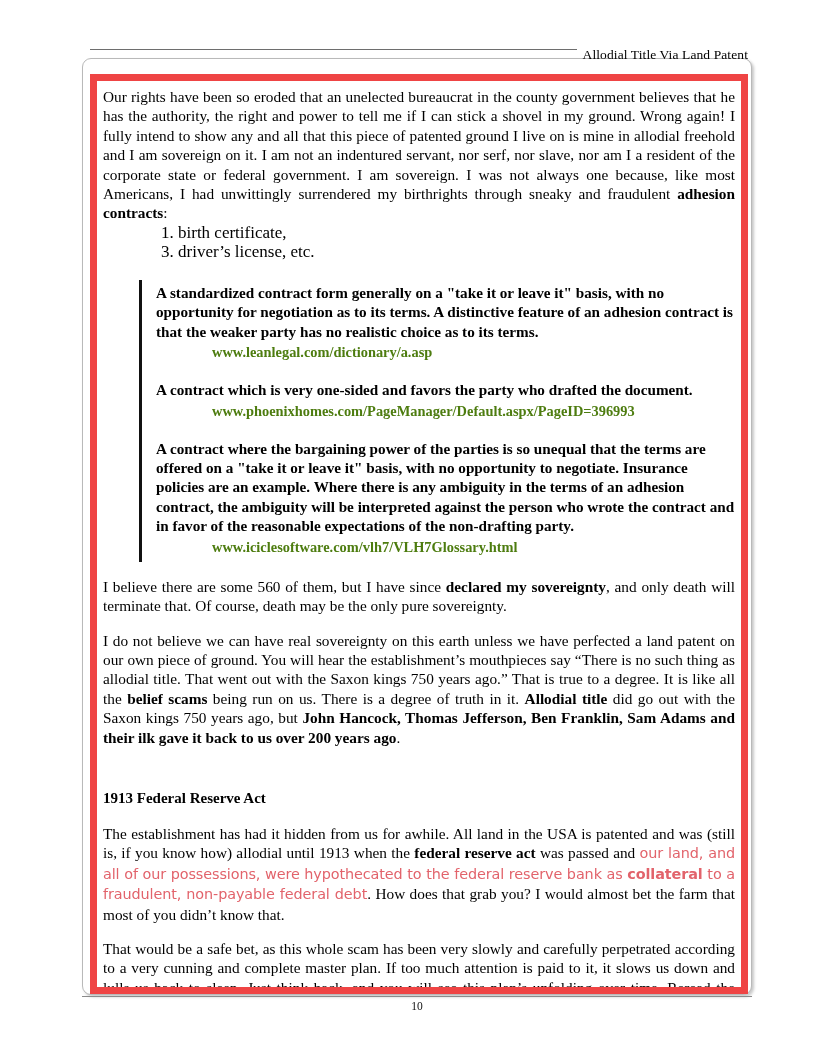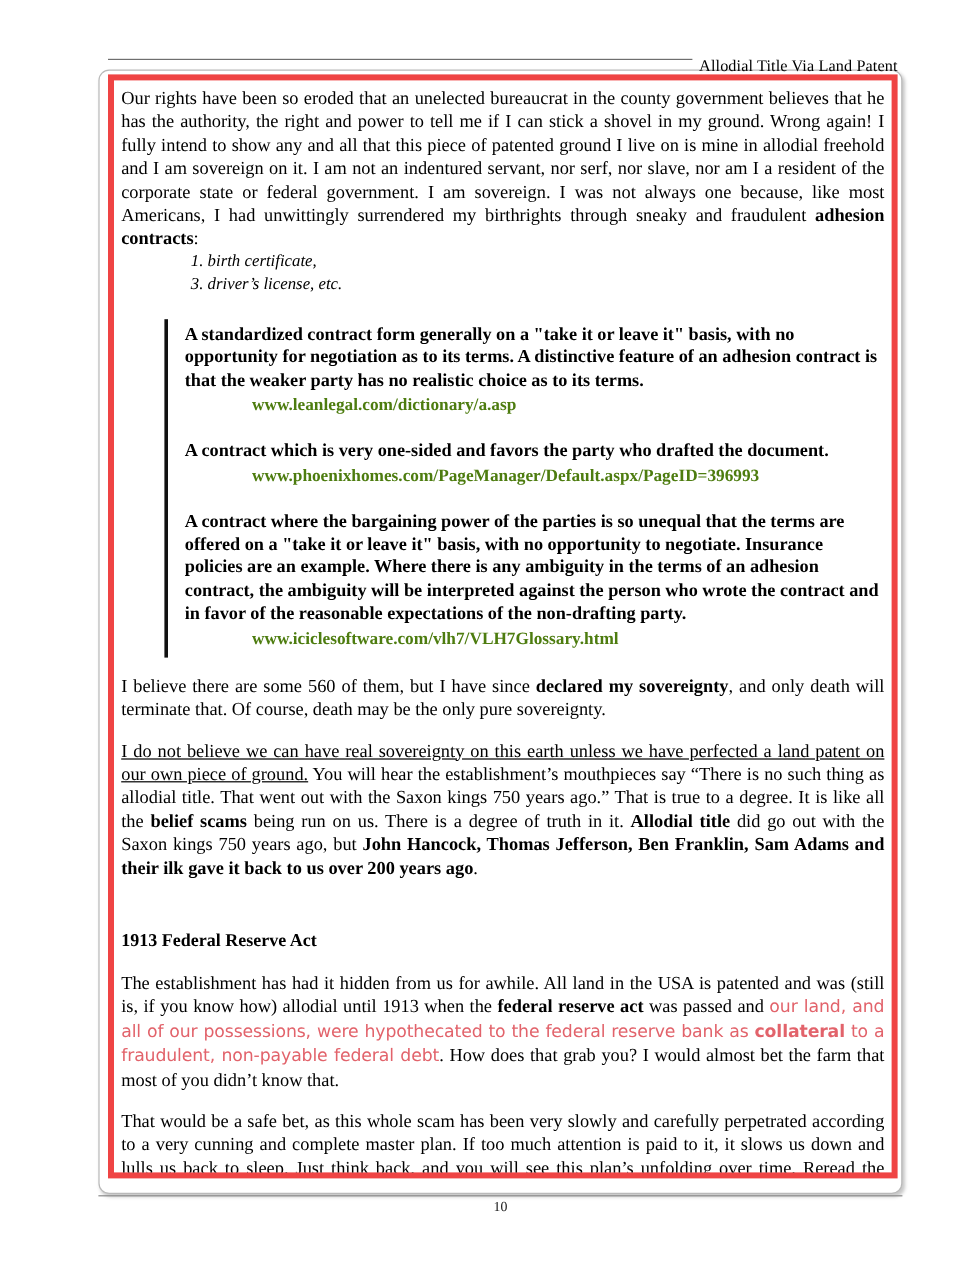--- a/index.html
+++ b/index.html
@@ -52,50 +52,49 @@
     font-size: 13.5px;
     white-space: nowrap;
     line-height: 1;
     letter-spacing: 0.1px;
   }
 
   
   #content-box {
     position: absolute;
     left: 90px;
-    top: 62px;
+    top: 74px;
     width: 658px;
     height: 920px;
-    border: 5px solid #ef4444;
+    border: 7px solid #ef4444;
     box-sizing: border-box;
     padding: 6px 6px 4px 6px;
     background: #ffffff;
     overflow: hidden;
   }
 
   .para {
     font-size: 15.3px;
     line-height: 19.4px;
     text-align: justify;
     margin: 0;
     hyphens: none;
   }
   .para.spaced { margin-top: 15px; }
 
   b, .b { font-weight: bold; }
-  .u { text-decoration: underline; }
+  .u { }
 
   
   ol.numlist {
     margin: 0;
     padding: 0 0 0 58px;
     list-style: none;
-    font-size: 14px;
+    font-size: 17px;
     line-height: 19.6px;
-    font-style: italic;
   }
   ol.numlist li { text-align: left; }
 
   
   #quote-block {
     margin: 18px 0 0 36px;
     border-left: 3px solid #111111;
     padding: 3px 0 6px 14px;
   }
   .quote {

